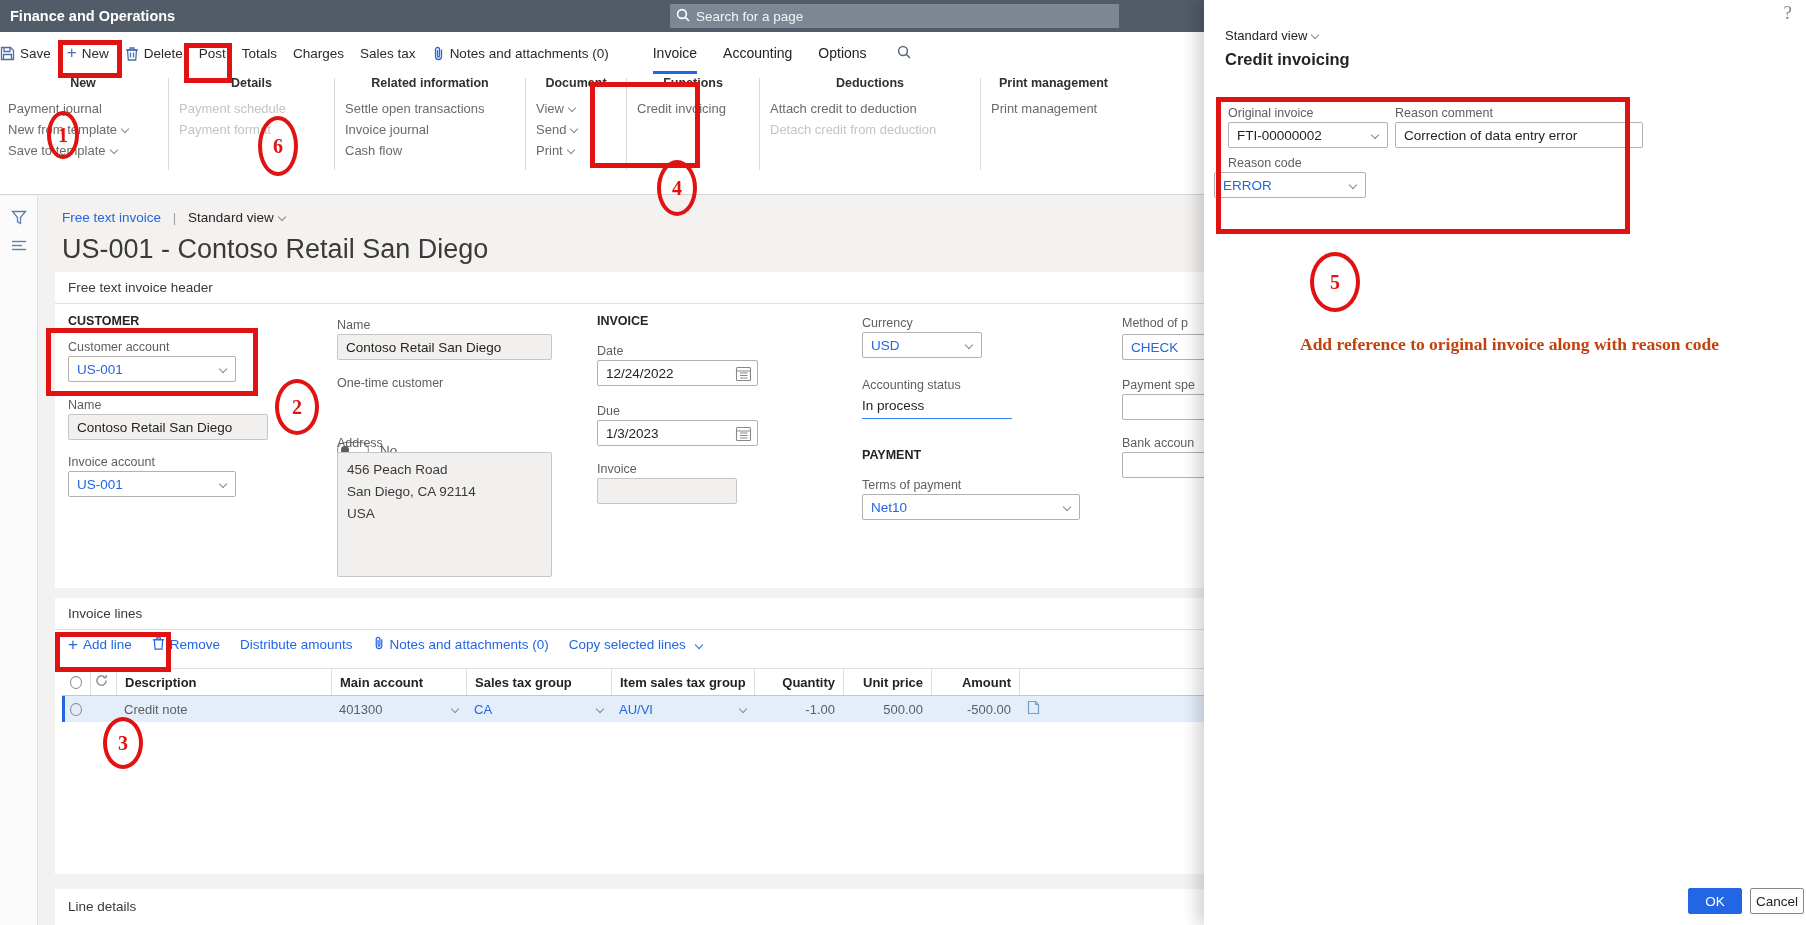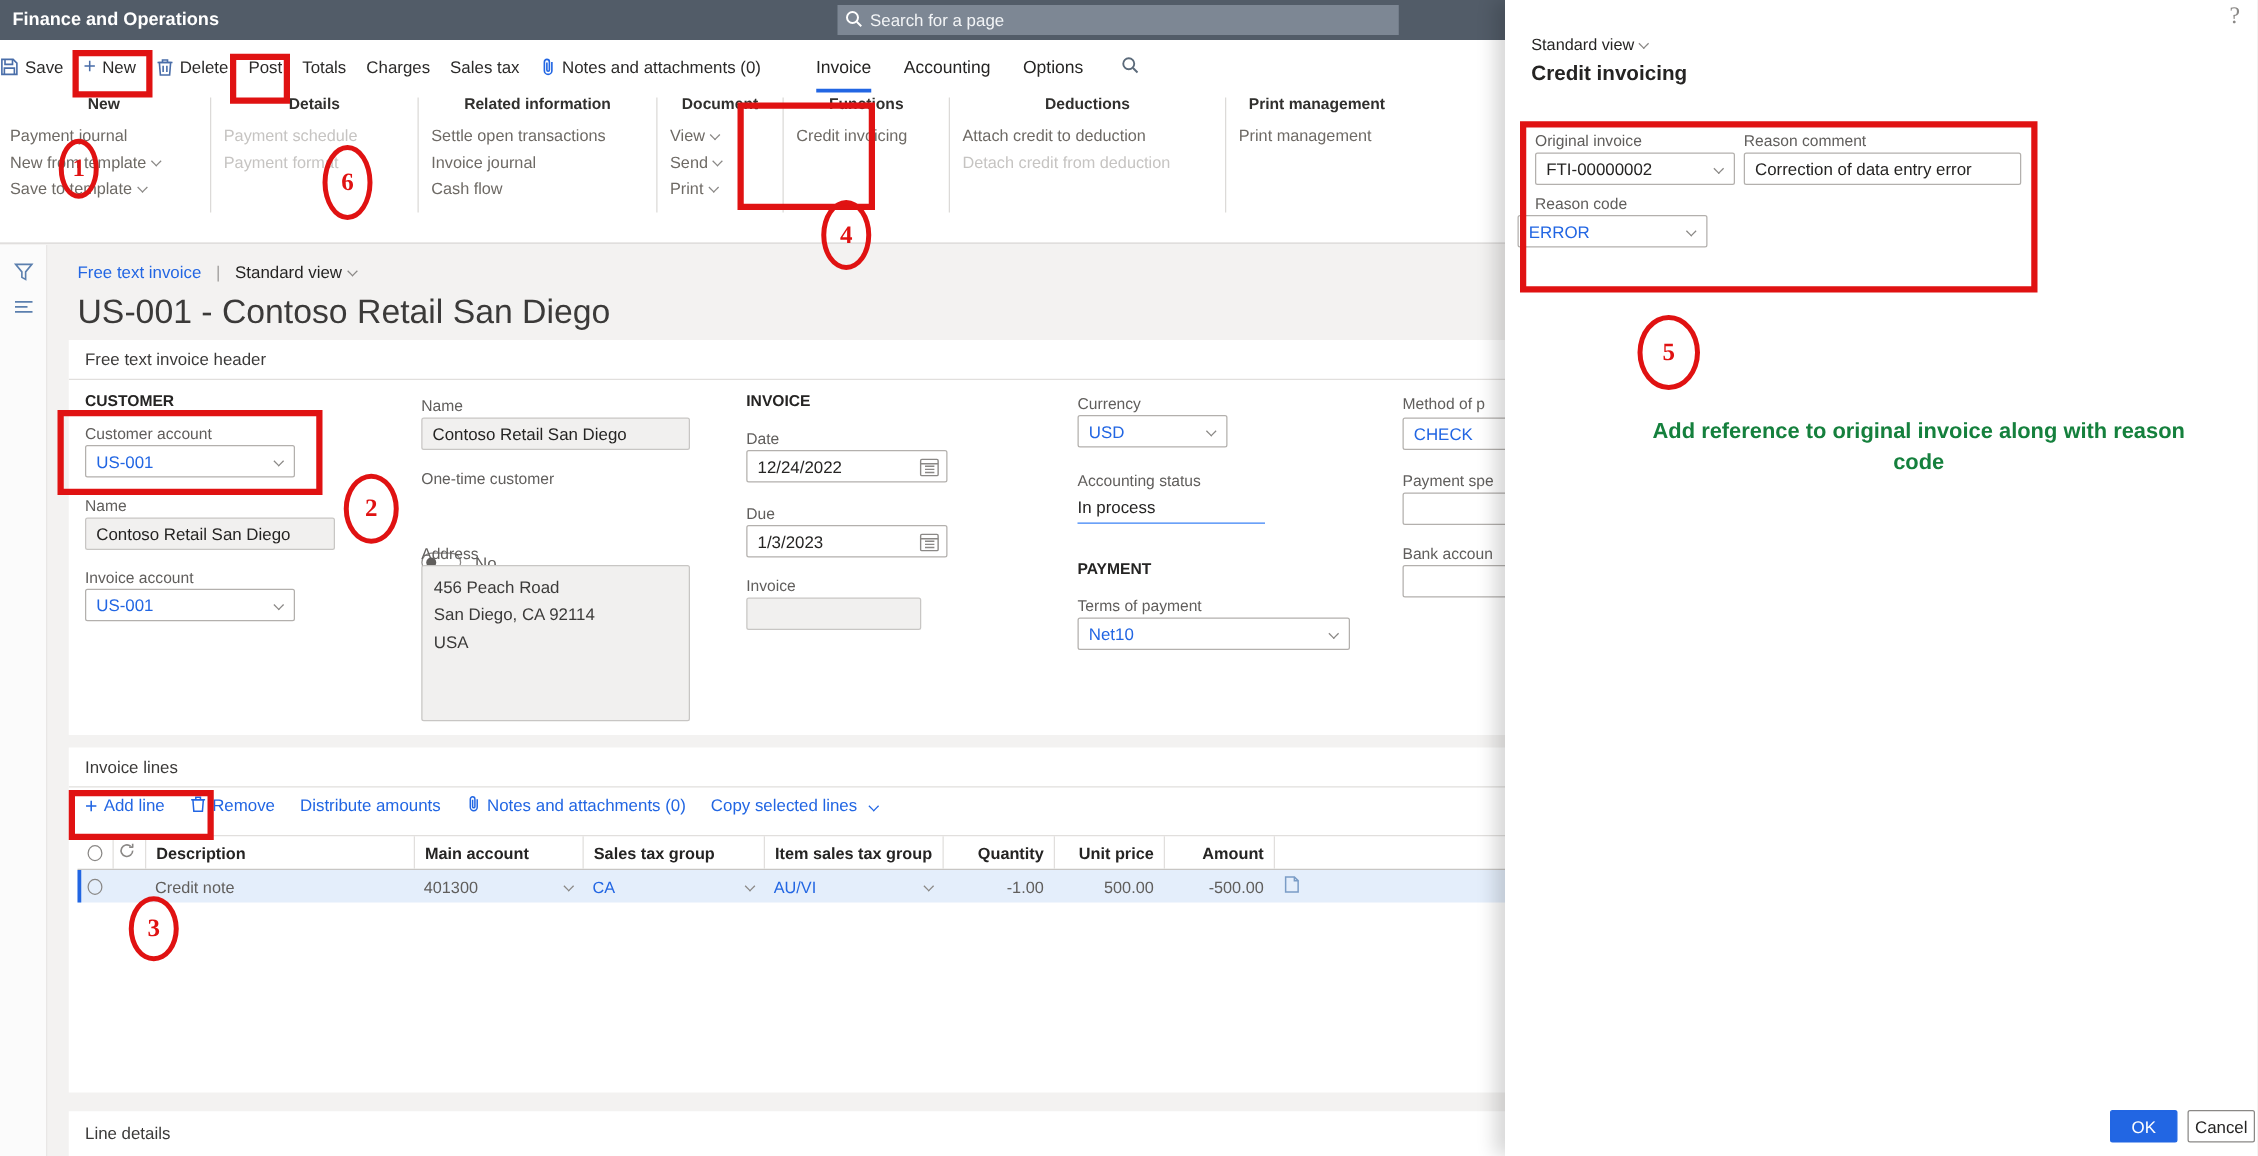--- a/index.html
+++ b/index.html
@@ -88,21 +88,21 @@
   .dlg-view { position:absolute; left:21px; top:28px; font-size:13px; color:#252423; cursor:pointer; }
   .dlg-title { position:absolute; left:21px; top:50px; font-size:16.5px; font-weight:600; color:#252423; }
   .dlg-ok { position:absolute; left:484px; top:888px; width:54px; height:26px; background:#2266e3; color:#fff; border:1px solid #2266e3; border-radius:2px; font-size:13.5px; font-family:"Liberation Sans",sans-serif; cursor:pointer; }
   .dlg-cancel { position:absolute; left:546px; top:888px; width:54px; height:26px; background:#fff; color:#252423; border:1px solid #8a8886; border-radius:2px; font-size:13.5px; font-family:"Liberation Sans",sans-serif; cursor:pointer; }
   .helpq { position:absolute; right:14px; top:2px; font-size:19px; color:#8a8886; font-family:"Liberation Serif",serif; }
 
   
   .anno { position:absolute; pointer-events:none; z-index:50; }
   .ann-rect { border:5px solid #e01212; }
   .ann-circle { border:4px solid #e01212; border-radius:50%; display:flex; align-items:center; justify-content:center; font-family:"Liberation Serif",serif; font-weight:bold; font-size:20px; color:#e01212; }
-  .ann-note { font-family:Liberation Sans, sans-serif; font-weight:bold; font-size:17.5px; color:#15803d; line-height:25px;text-align:center; }
+  .ann-note { font-family:Liberation Serif, serif; font-weight:bold; font-size:17.5px; color:#c2410c; line-height:25px; }
 </style>
 </head>
 <body>
 
 <div class="topbar">
   <span class="apptitle">Finance and Operations</span>
 </div>
 <div class="topsearch">
   <span>
     <svg width="14" height="14" viewBox="0 0 14 14" fill="none" stroke="#fff" stroke-width="1.6">
@@ -430,21 +430,21 @@
   <div class="dlg-view"><span>Standard view</span><span class="chev"></span></div>
   <div class="dlg-title">Credit invoicing</div>
 
   <div class="flabel" style="left:24px; top:106px">Original invoice</div>
   <div class="finput" style="left:24px; top:122px; width:160px">
     <span class="val">FTI-00000002</span>
       <span class="chev" style="position:absolute; right:9px"></span>
   </div>
 
   <div class="flabel" style="left:191px; top:106px">Reason comment</div>
-  <div class="finput" style="left:191px; top:122px; width:222px">
+  <div class="finput" style="left:191px; top:122px; width:248px">
     <span class="val">Correction of data entry error</span>
   </div>
 
   <div class="flabel" style="left:24px; top:156px">Reason code</div>
   <div class="finput lookup" style="left:10px; top:172px; width:152px">
     <span class="val">ERROR</span>
       <span class="chev" style="position:absolute; right:9px"></span>
   </div>
 
   <button class="dlg-ok">OK</button>

